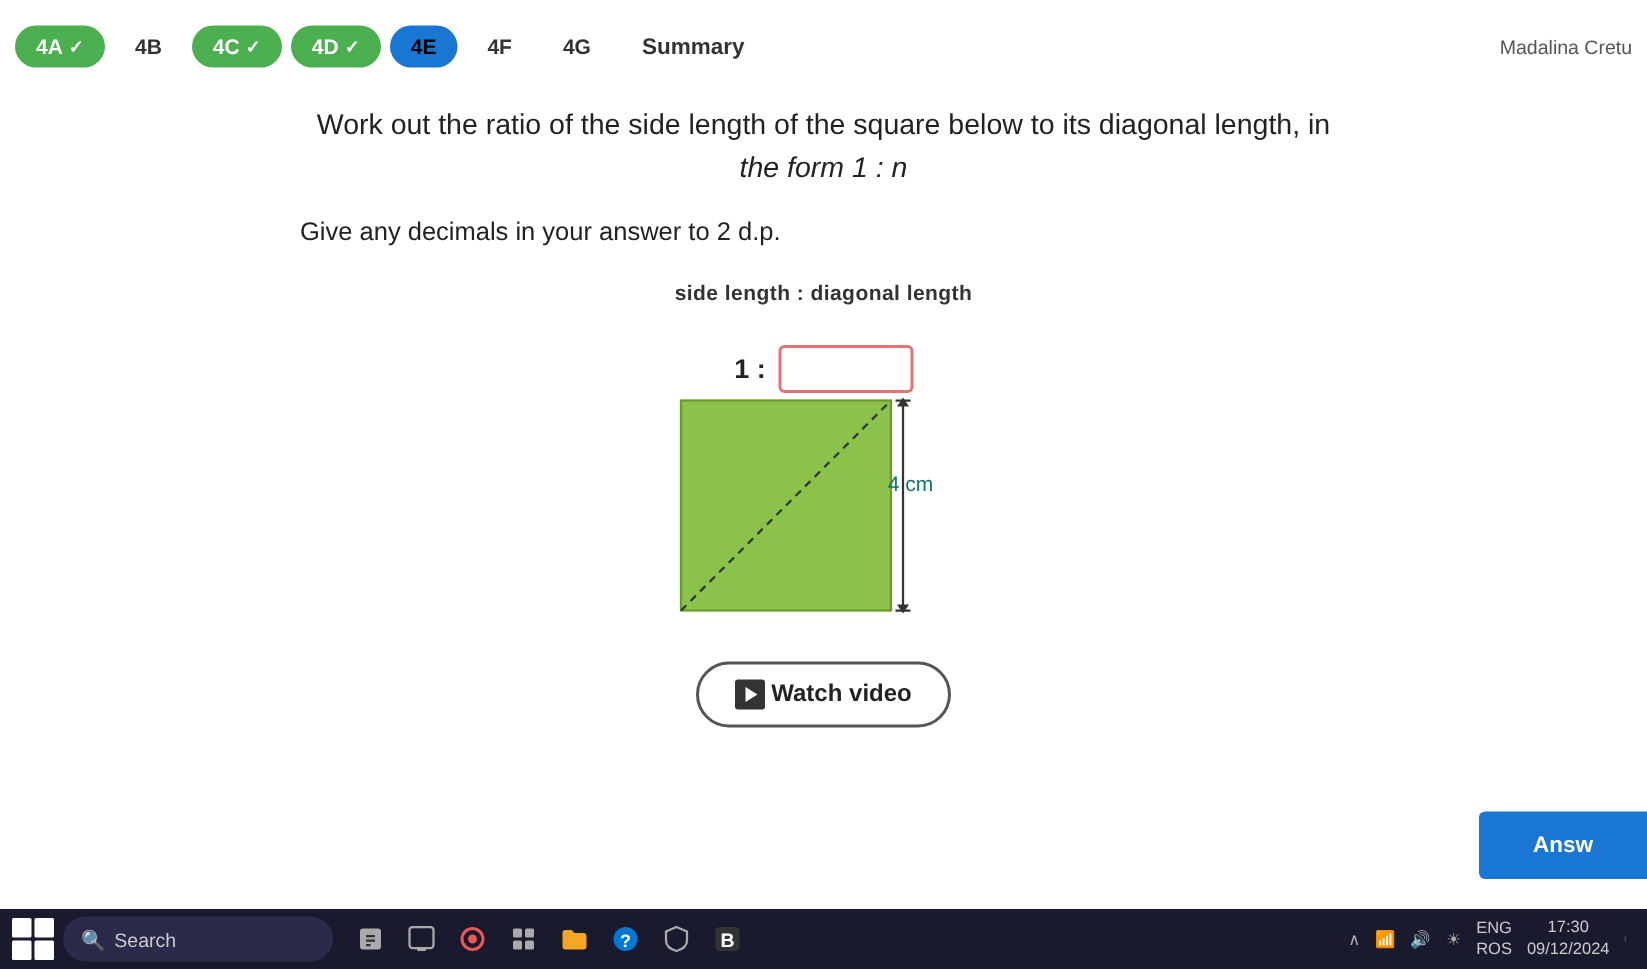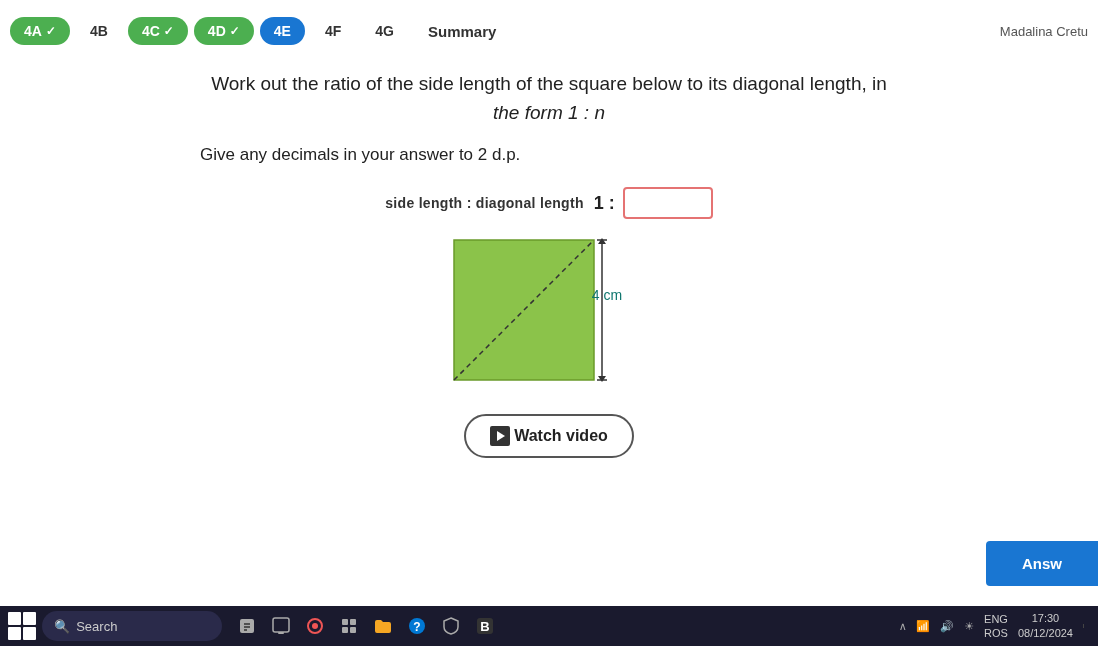--- a/index.html
+++ b/index.html
@@ -38,21 +38,21 @@
       gap: 4px;
     }
 
     .nav-tab.completed {
       background: #4caf50;
       color: #fff;
     }
 
     .nav-tab.active {
       background: #1976d2;
-      color: #ffffff;
+      color: #000000;
     }
 
     .nav-tab.inactive {
       background: transparent;
       color: #333;
     }
 
     .nav-tab.summary {
       background: transparent;
       color: #333;
@@ -103,23 +103,24 @@
       color: #222;
       text-align: left;
       align-self: flex-start;
       margin-left: 180px;
       margin-bottom: 22px;
     }
 
     
     .ratio-area {
       display: flex;
-      align-items: center;
-      gap: 10px;
-      margin-bottom: 16px;
+      flex-direction: column;
+      align-items: center;
+      gap: 27px;
+      margin-bottom: 0;
     }
 
     .ratio-label {
       font-size: 14px;
       font-weight: 600;
       color: #333;
       letter-spacing: 0.3px;
     }
 
     .ratio-input-row {
@@ -443,17 +444,17 @@
     <span style="color:#aaa; cursor:pointer;">∧</span>
     <span style="color:#aaa;">📶</span>
     <span style="color:#aaa; cursor:pointer;">🔊</span>
     <span style="color:#aaa; cursor:pointer;">☀</span>
     <div style="text-align:center; line-height:1.3;">
       <div>ENG</div>
       <div>ROS</div>
     </div>
     <div class="taskbar-time">
       <div>17:30</div>
-      <div>08/12/2024</div>
+      <div>09/12/2024</div>
     </div>
     <span style="color:#555; cursor:pointer; padding:2px 3px; border-left:1px solid #444;">  </span>
   </div>
 </div>
 
 </body></html>

